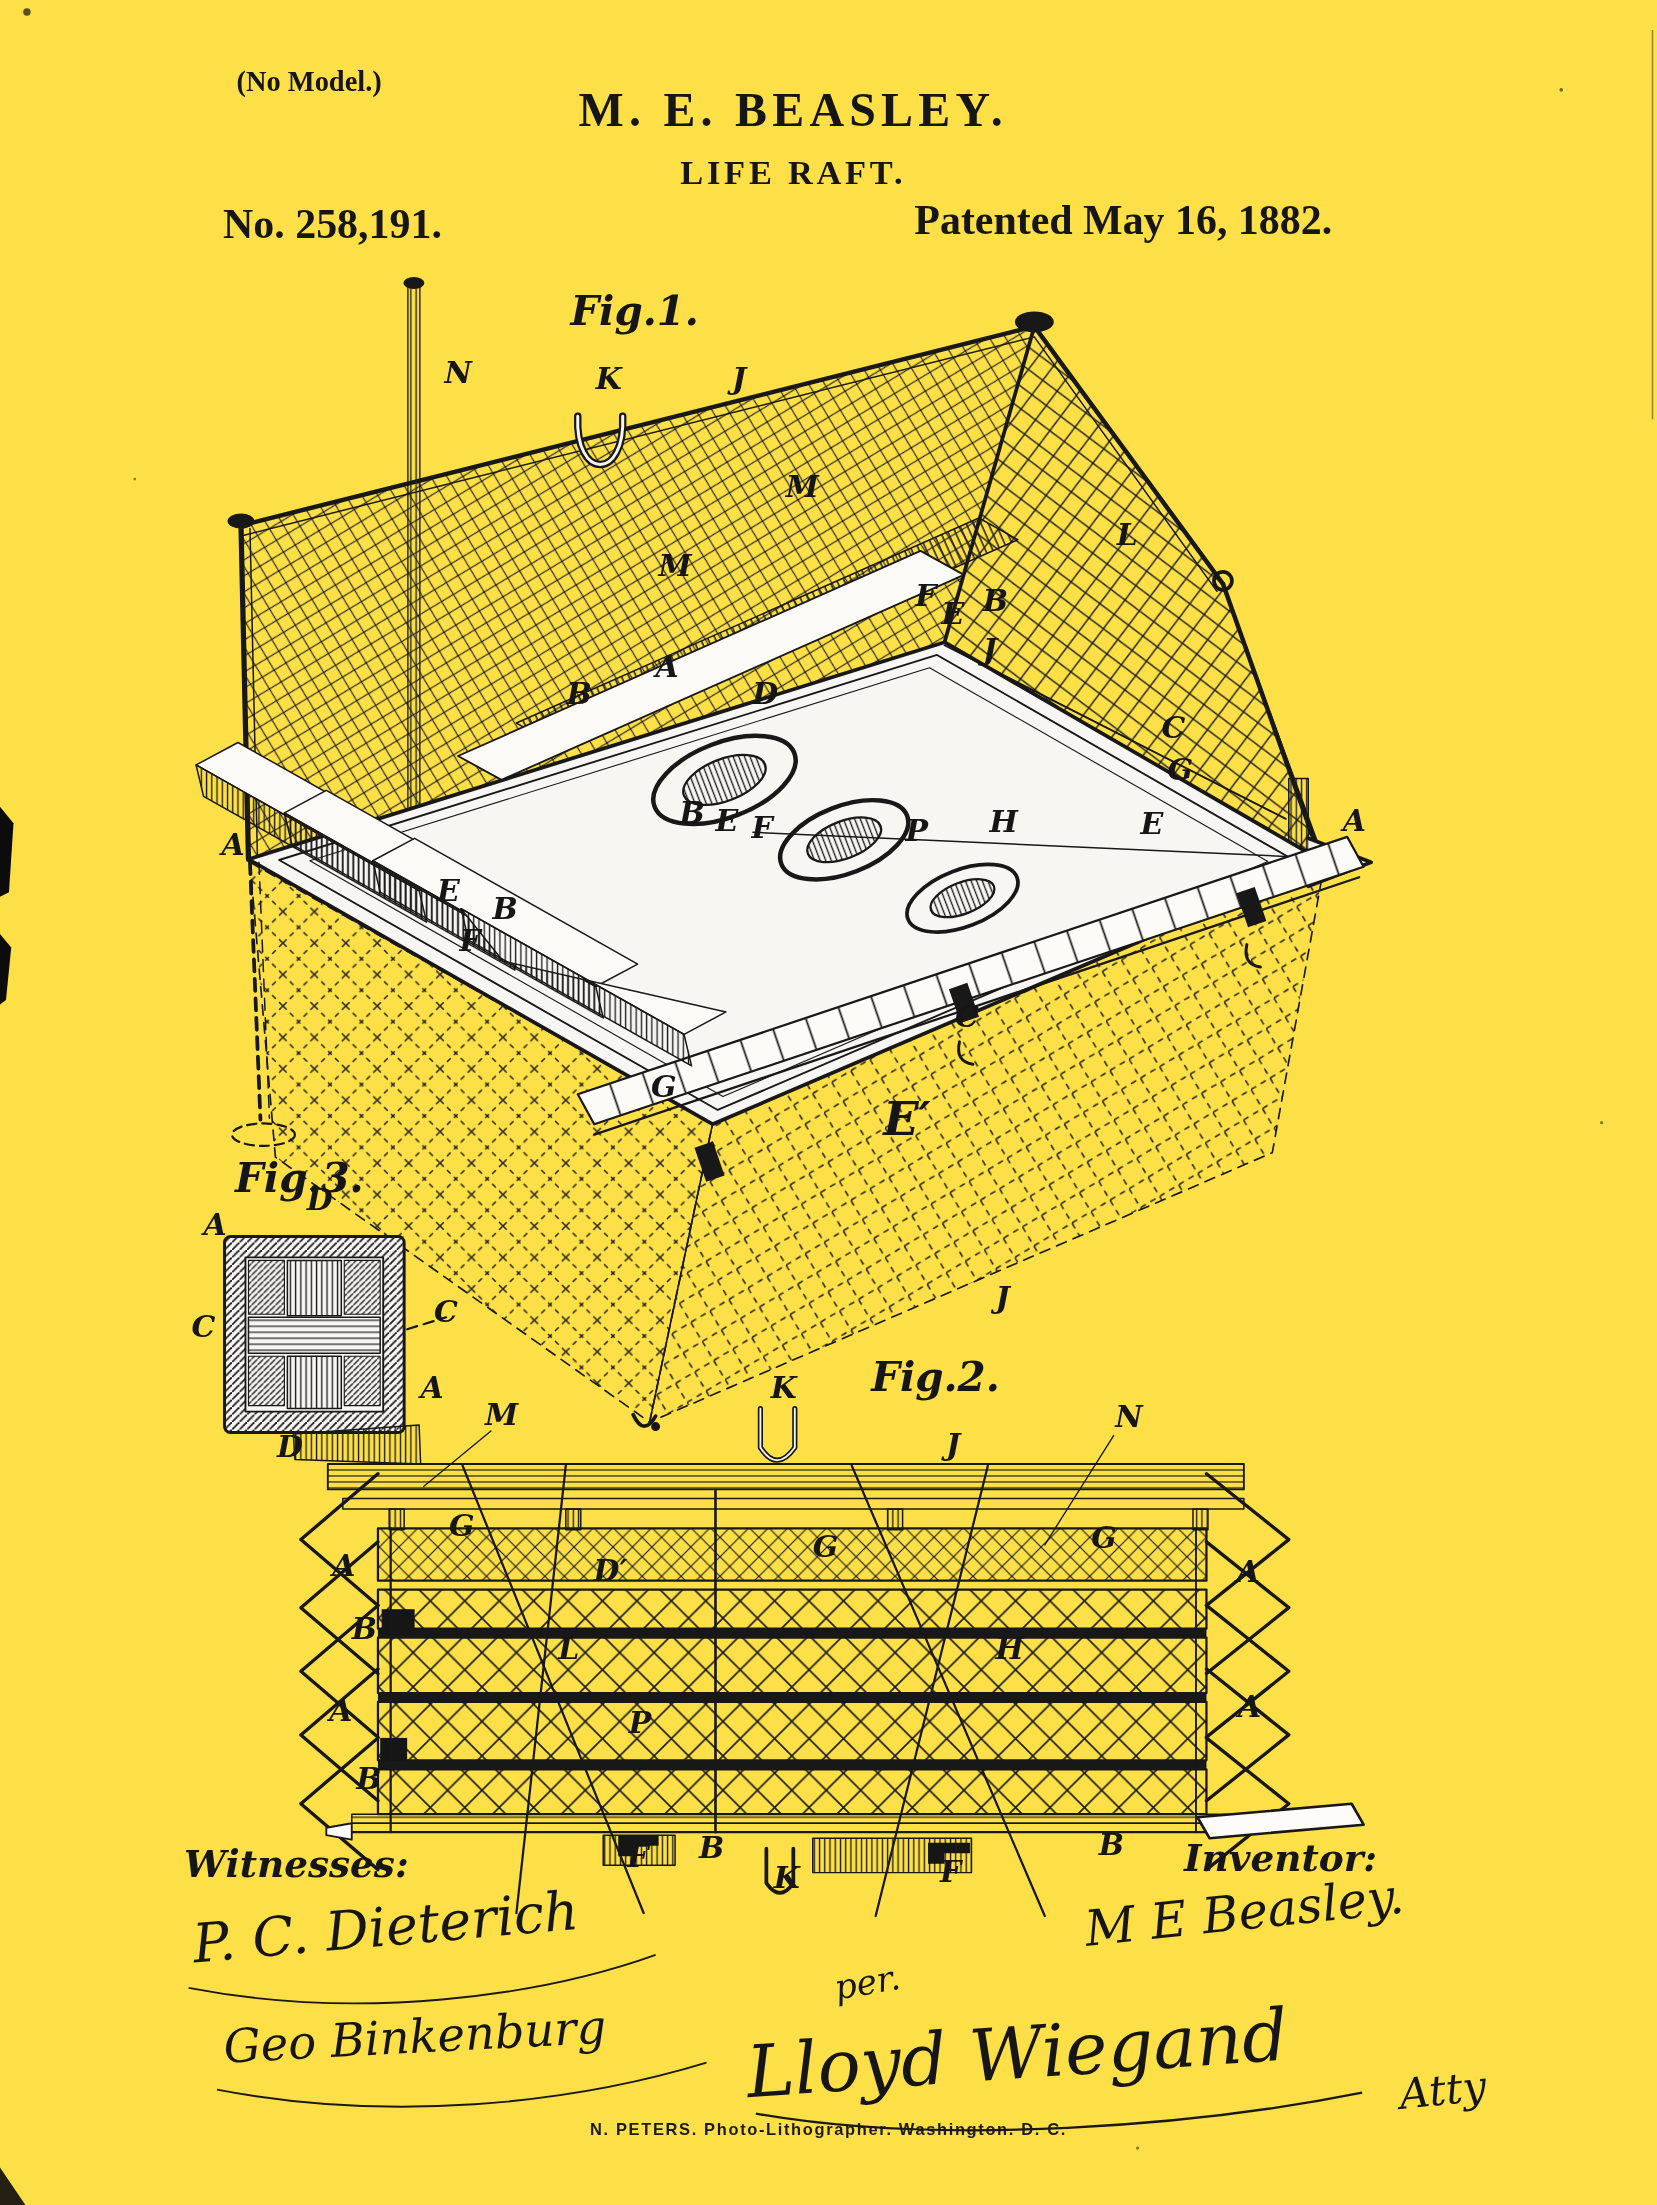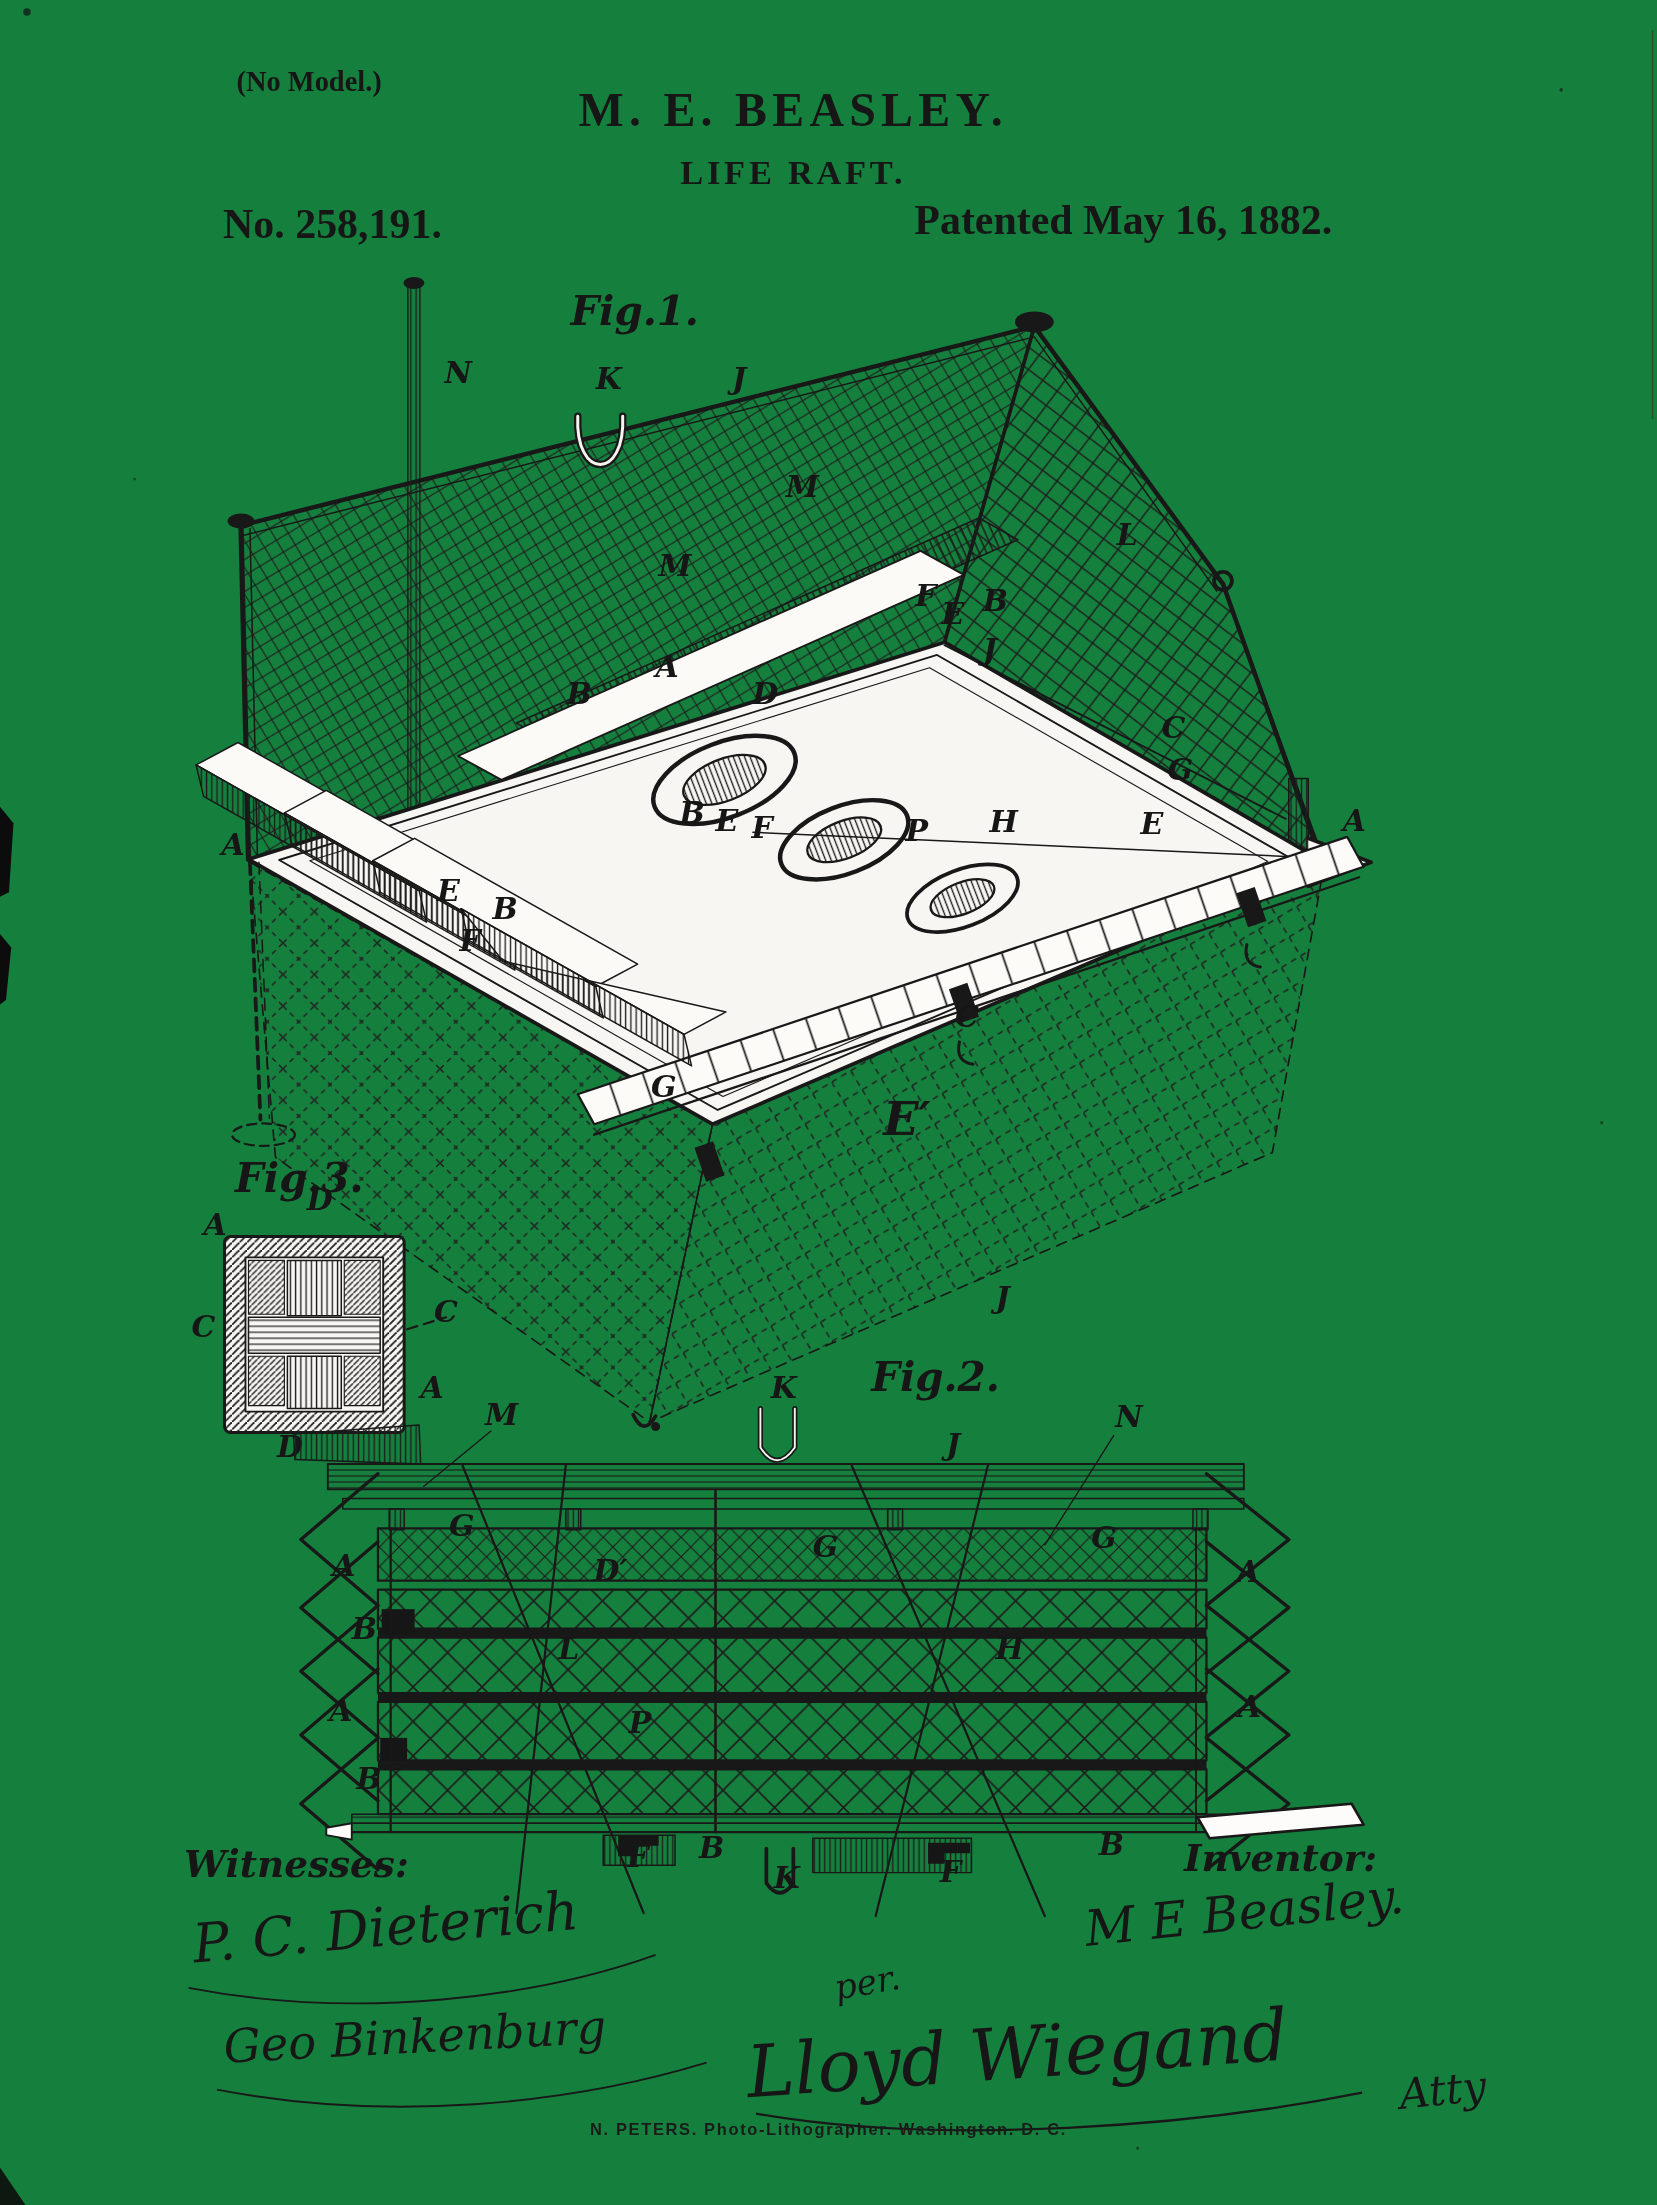--- a/index.html
+++ b/index.html
@@ -1,16 +1,16 @@
 <!DOCTYPE html>
 <html style="font-size:12px"><head>
 <meta charset="utf-8">
 <style>
   html,body{margin:0;padding:0;background:#d8d5cf;}
-  .page{position:relative;width:1657px;height:2205px;margin:0 auto;background:#15803d;
+  .page{position:relative;width:1657px;height:2205px;margin:0 auto;background:#fde047;
         box-shadow:0 0 13.5px rgba(0,0,0,.35);font-family:"Liberation Serif",serif;}
   svg{display:block;width:1657px;height:2205px;}
   svg text{fill:#161616;stroke:none;}
   .h-small{font:700 38px "Liberation Serif",serif;}
   .h-name{font:700 64px "Liberation Serif",serif;letter-spacing:7px;}
   .h-title{font:700 46px "Liberation Serif",serif;letter-spacing:5px;}
   .h-num{font:700 56px "Liberation Serif",serif;}
   .caption{font:italic 700 54px "DejaVu Serif",serif;}
   .plabel{font:italic 700 40px "DejaVu Serif",serif;}
   .plabel-big{font-size:62px;}

